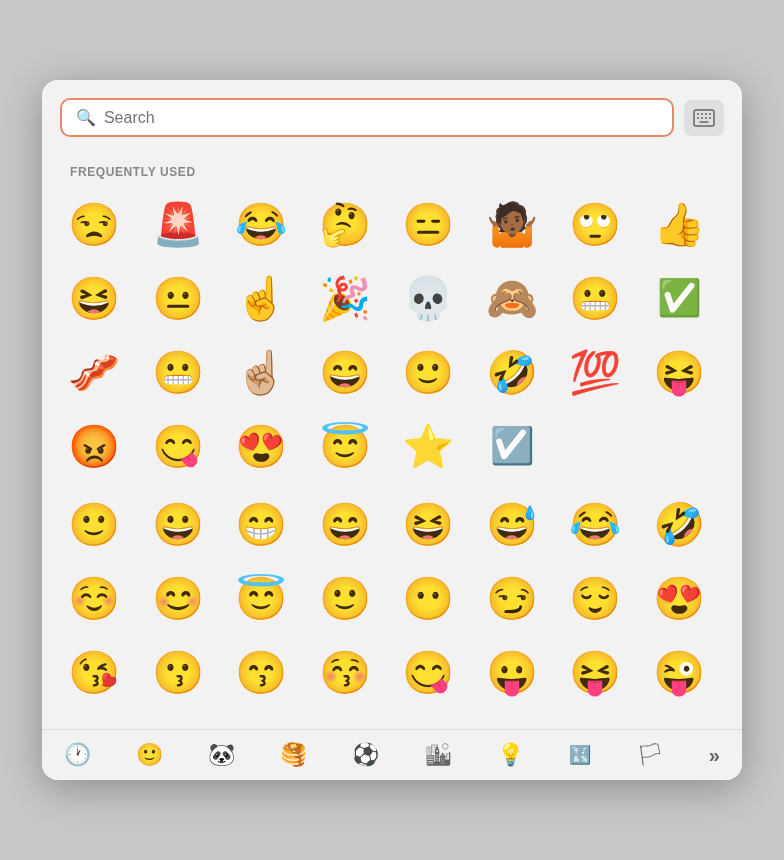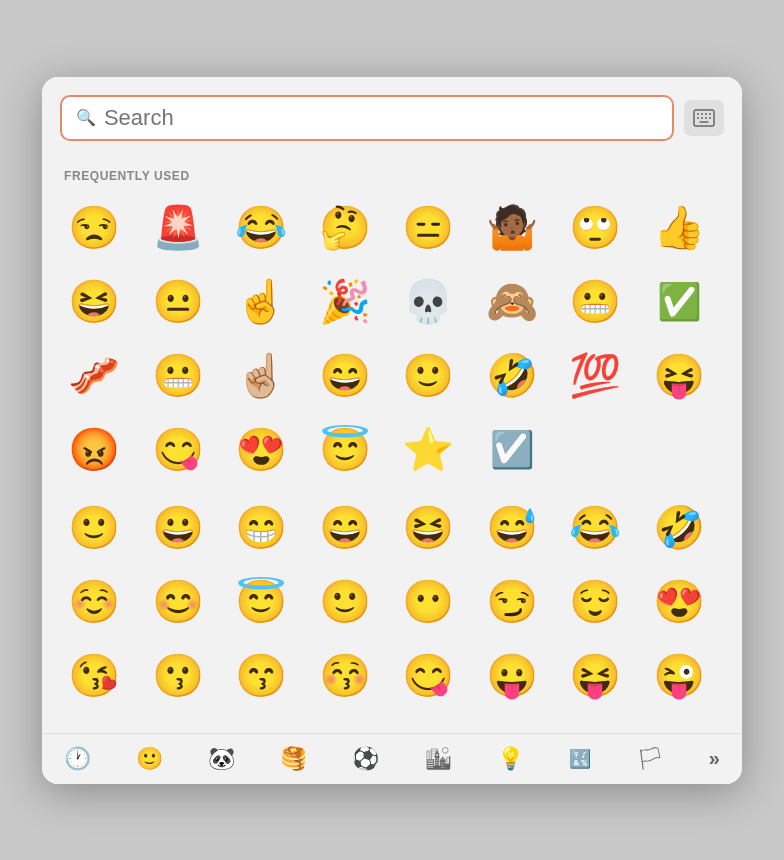--- a/index.html
+++ b/index.html
@@ -39,21 +39,21 @@
       border: 2px solid #e8896a;
       border-radius: 10px;
       padding: 8px 14px;
       gap: 8px;
     }
 
     .search-bar input {
       border: none;
       outline: none;
       background: transparent;
-      font-size: 22px;
+      font-size: 16px;
       color: #999;
       width: 100%;
     }
 
     .search-icon-svg {
       color: #aaa;
       font-size: 16px;
     }
 
     .keyboard-btn {
@@ -75,21 +75,21 @@
       overflow-y: auto;
       padding: 0 18px;
       max-height: 620px;
     }
 
     .section-label {
       font-size: 12px;
       font-weight: 600;
       color: #888;
       letter-spacing: 0.05em;
-      margin: 14px 0 10px 4px;
+      margin: 14px 0 10px 10px;
     }
 
     .emoji-grid {
       display: grid;
       grid-template-columns: repeat(8, 1fr);
       gap: 4px;
       margin-bottom: 8px;
     }
 
     .emoji-cell {

